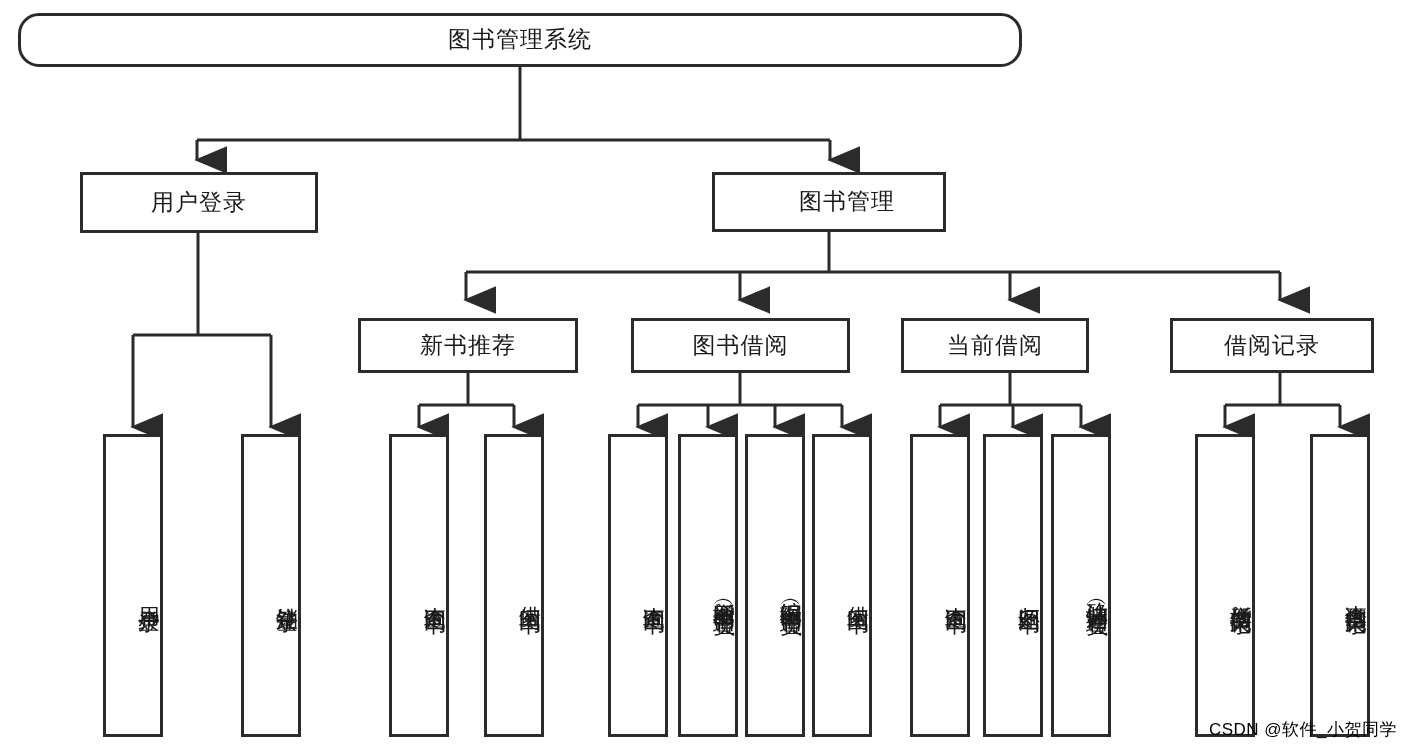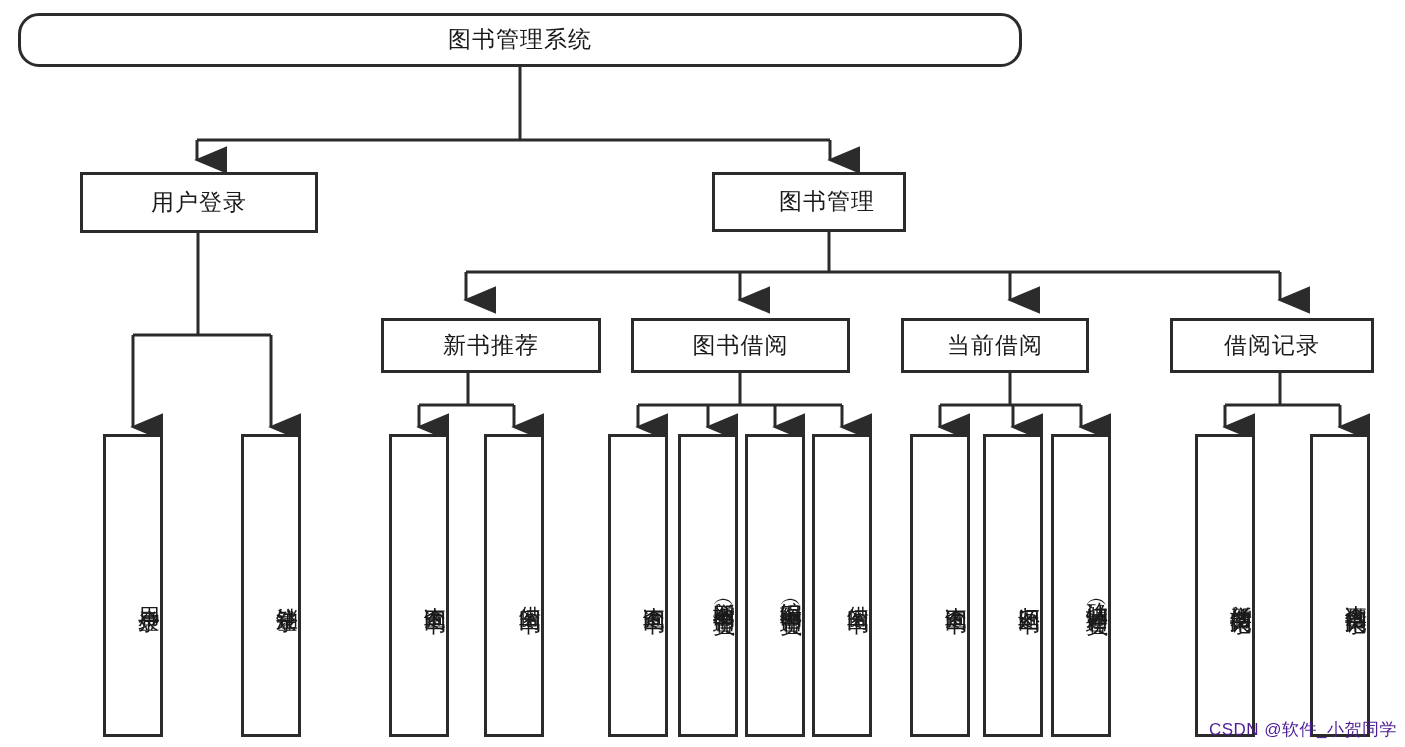--- a/index.html
+++ b/index.html
@@ -58,21 +58,21 @@
     top: 0;
     width: 1405px;
     height: 747px;
     pointer-events: none;
   }
   .watermark {
     position: absolute;
     right: 8px;
     bottom: 6px;
     font-size: 17px;
-    color: #4c1d95;
+    color: #000000;
     letter-spacing: 0.5px;
     white-space: nowrap;
     text-align: center;
   }
 </style>
 </head>
 <body>
 
 <div id="canvas">
 
@@ -126,25 +126,25 @@
     </g>
   </svg>
 
   <div class="node horiz root" style="left:18px; top:13px; width:1004px; height:54px;border-radius:21px;">
     <span>图书管理系统</span>
   </div>
 
   <div class="node horiz" style="left:80px; top:172px; width:238px; height:61px;">
     <span>用户登录</span>
   </div>
-  <div class="node horiz" style="left:712px; top:172px; width:194px; height:60px;padding-left:36px;">
+  <div class="node horiz" style="left:712px; top:172px; width:234px; height:60px;padding-left:36px;">
     <span>图书管理</span>
   </div>
 
-  <div class="node horiz" style="left:358px; top:318px; width:220px; height:55px;margin-left:23px;">
+  <div class="node horiz" style="left:358px; top:318px; width:220px; height:55px;">
     <span>新书推荐</span>
   </div>
   <div class="node horiz" style="left:631px; top:318px; width:219px; height:55px;">
     <span>图书借阅</span>
   </div>
   <div class="node horiz" style="left:901px; top:318px; width:188px; height:55px;">
     <span>当前借阅</span>
   </div>
   <div class="node horiz" style="left:1170px; top:318px; width:204px; height:55px;">
     <span>借阅记录</span>

